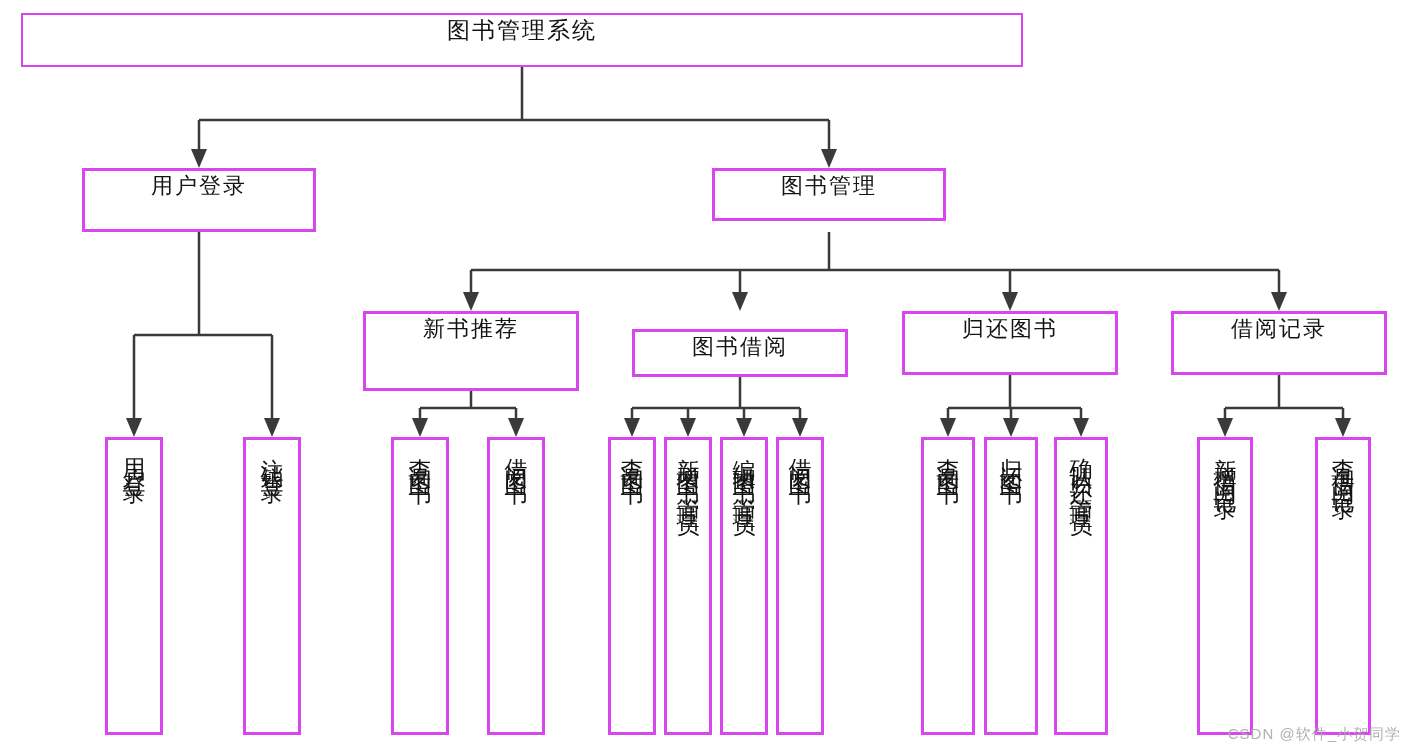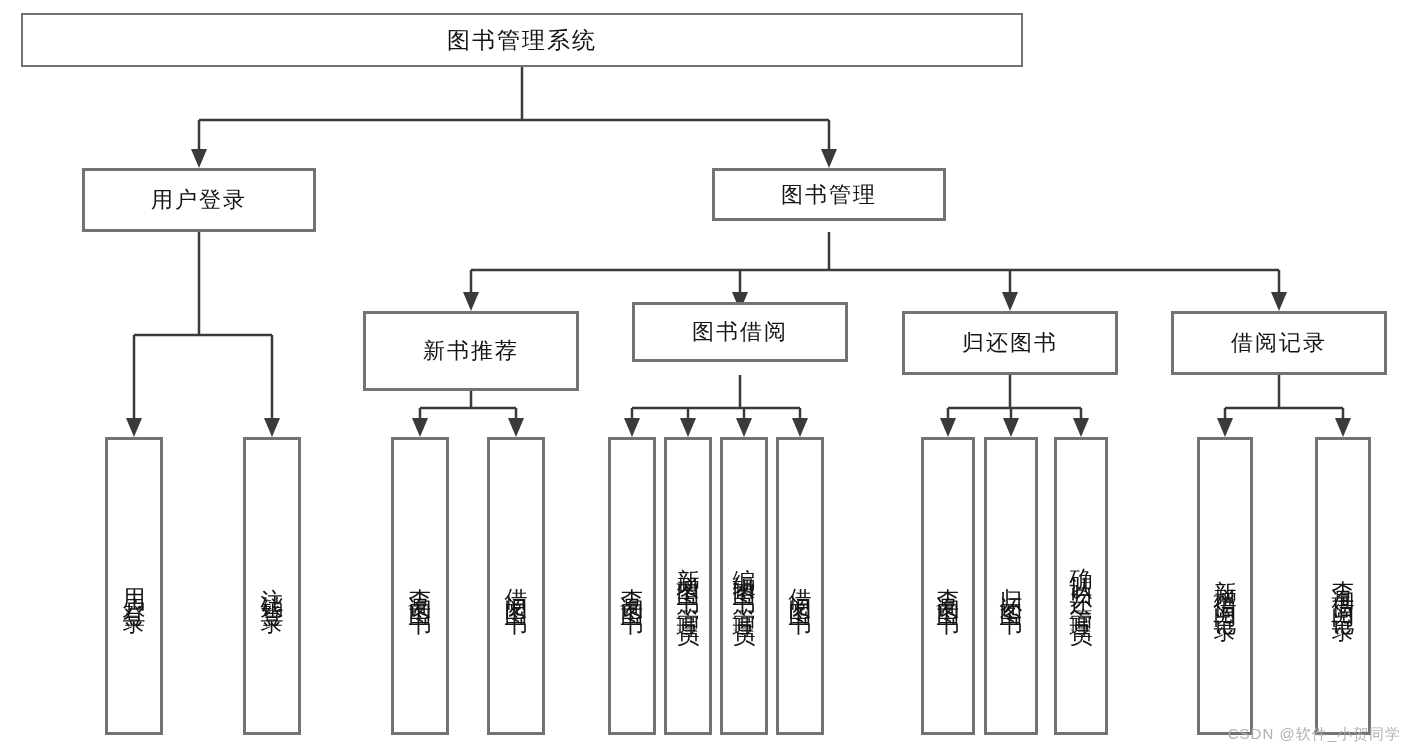--- a/index.html
+++ b/index.html
@@ -5,21 +5,21 @@
   html,body{margin:0;padding:0;background:#ffffff;}
   .canvas{
     position:relative;width:1405px;height:747px;background:#ffffff;overflow:hidden;
     font-family:"Liberation Sans","DejaVu Sans",sans-serif;
   }
   .connectors{position:absolute;left:0;top:0;width:1405px;height:747px;}
   .connectors path{stroke:#3a3a3a;stroke-width:2.5;fill:none;}
   .connectors polygon{fill:#3a3a3a;stroke:none;}
   .box{
     position:absolute;box-sizing:border-box;background:#ffffff;
-    border:3px solid #737373;display:flex;align-items:center;justify-content:center;
+    border:3px solid #d946ef;display:flex;align-items:flex-start;justify-content:center;
     color:#141414;
   }
   .box.root{border-width:2.5px;}
   .hlabel{font-size:22px;letter-spacing:2px;white-space:nowrap;}
   .root .hlabel{font-size:23px;}
   .leaf{border-width:3px;}
   .vlabel{
     writing-mode:vertical-rl;text-orientation:mixed;
     font-size:23px;letter-spacing:8px;line-height:1;white-space:nowrap;
   }
@@ -79,21 +79,21 @@
   <div class="box" style="left:82px;top:168px;width:234px;height:64px">
     <span class="hlabel">用户登录</span>
   </div>
   <div class="box" style="left:712px;top:168px;width:234px;height:53px">
     <span class="hlabel">图书管理</span>
   </div>
 
   <div class="box" style="left:363px;top:311px;width:216px;height:80px">
     <span class="hlabel">新书推荐</span>
   </div>
-  <div class="box" style="left:632px;top:302px;width:216px;height:60px">
+  <div class="box" style="left:632px;top:329px;width:216px;height:48px">
     <span class="hlabel">图书借阅</span>
   </div>
   <div class="box" style="left:902px;top:311px;width:216px;height:64px">
     <span class="hlabel">归还图书</span>
   </div>
   <div class="box" style="left:1171px;top:311px;width:216px;height:64px">
     <span class="hlabel">借阅记录</span>
   </div>
 
   <div class="box leaf" style="left:105px;top:437px;width:58px;height:298px">

